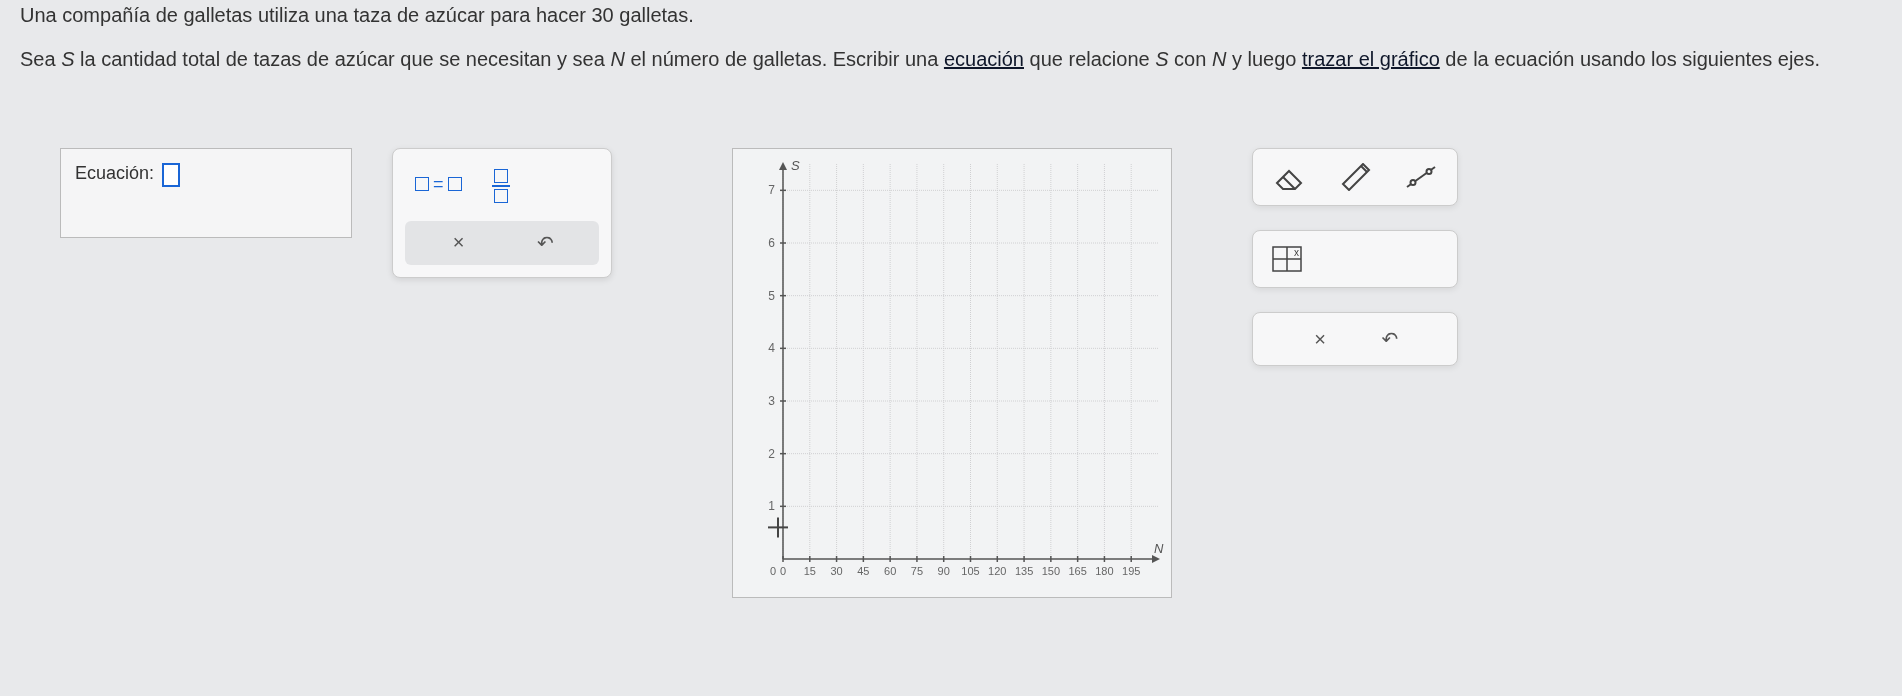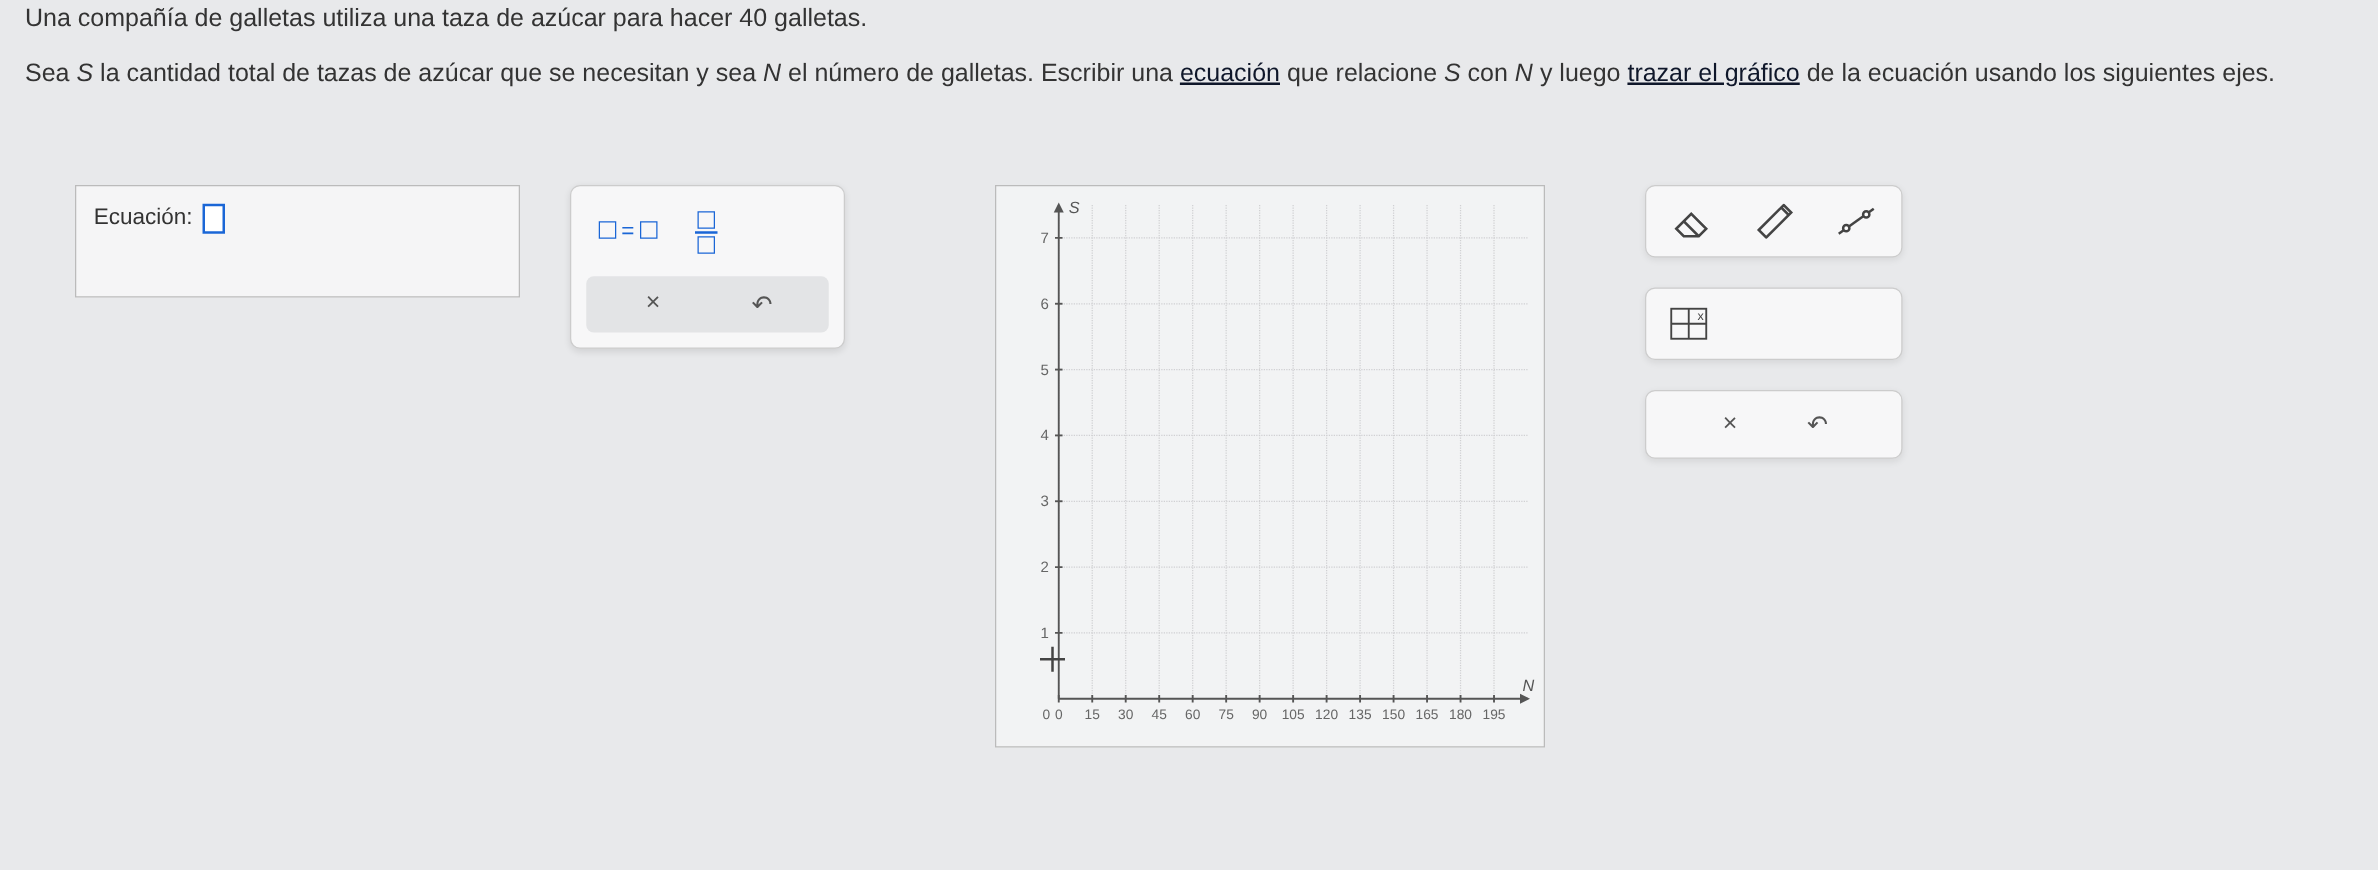--- a/index.html
+++ b/index.html
@@ -22,21 +22,21 @@
     .workspace {
       display: flex;
       align-items: flex-start;
       padding: 20px;
       gap: 40px;
       margin-top: 30px;
     }
     .equation-box {
       border: 1px solid #bbb;
       background: #f5f5f6;
-      width: 356px;
+      width: 292px;
       height: 90px;
       padding: 14px;
       font-size: 18px;
       display: flex;
       align-items: flex-start;
       gap: 8px;
       margin-left: 40px;
       text-align: center;
     }
     .equation-input {
@@ -125,21 +125,21 @@
       justify-content: center;
       box-shadow: 0 2px 6px rgba(0,0,0,0.08);
     }
     .tool-icon { cursor: pointer; color: #555; }
     .tool-icon svg { display: block; }
   </style>
 </head>
 <body>
 
 <div class="problem-text">
-  <p>Una compañía de galletas utiliza una taza de azúcar para hacer 40 galletas.</p>
+  <p>Una compañía de galletas utiliza una taza de azúcar para hacer 30 galletas.</p>
   <p>
     <span>Sea </span><span class="italic">S</span><span> la cantidad total de tazas de azúcar que se necesitan y sea </span><span class="italic">N</span><span> el número de galletas. Escribir una </span><a class="link">ecuación</a><span> que relacione </span><span class="italic">S</span><span> con </span><span class="italic">N</span><span> y luego </span><a class="link">trazar el gráfico</a><span> de la ecuación usando los siguientes ejes.</span>
   </p>
 </div>
 
 <div class="workspace">
 
   <div class="equation-box">
     <span>Ecuación:</span>
     <span class="equation-input"></span>

